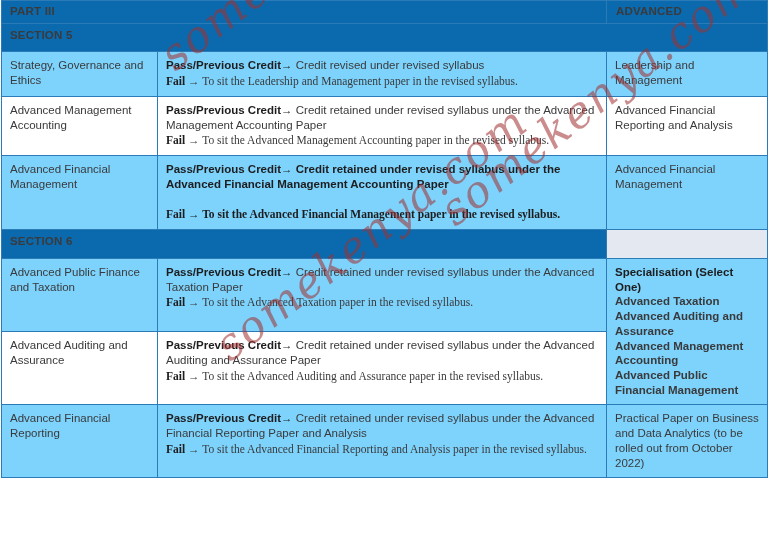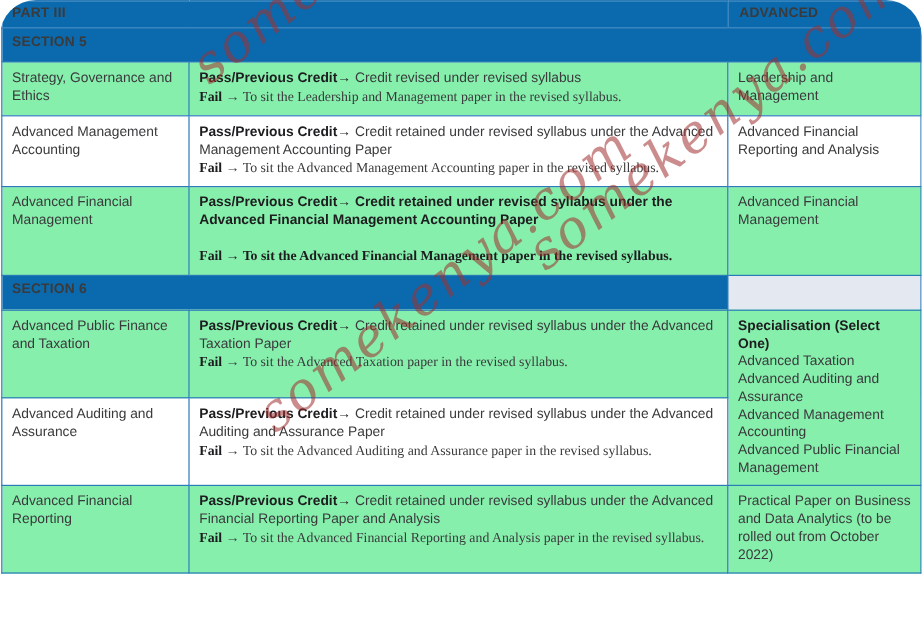--- a/index.html
+++ b/index.html
@@ -13,21 +13,20 @@
     overflow: hidden;
     font-family: "Liberation Sans", sans-serif;
     position: relative;
   }
 
   #sheet {
     position: relative;
     width: 768px;
     height: 535px;
     overflow: hidden;
-    border-radius: 30px;
   }
 
   table.syllabus {
     border-collapse: collapse;
     table-layout: fixed;
     width: 766px;
     margin: 0 1px;
     position: relative;
     z-index: 1;
   }
@@ -62,39 +61,39 @@
   }
   td.banner-blank-light {
     background: #e4e8f0;
     border: 1px solid #2b7bb9;
   }
 
   tr.part-row td.banner { padding-top: 3px; padding-bottom: 4px; }
   tr.section-row td.banner { padding-top: 4px; padding-bottom: 9px; }
 
   
-  td.shade { background: #86efac; }
+  td.shade { background: #7dd3fc; }
   td.plain { background: #ffffff; }
 
   td.c-left   { font-size: 11.5px; line-height: 1.32; }
   td.c-mid    { font-size: 11.5px; line-height: 1.30; }
   td.c-right  { font-size: 11.5px; line-height: 1.32; }
 
   .lead { font-weight: bold; color: #1d1d1f; }
   .arrow { font-weight: normal; }
   td.c-mid p { margin: 0; }
   td.c-mid p + p { margin-top: 1px; font-family: Liberation Serif, serif; }
 
   
   td.c-mid.all-bold,
   td.c-mid.all-bold .lead { font-weight: bold; color: #1d1d1f; }
   td.c-mid.all-bold p + p { margin-top: 16px; }
 
   .spec-title { font-weight: bold; color: #1d1d1f; }
-  .spec-list { margin: 0; }
+  .spec-list { margin: 0; font-weight: bold; }
 
   
   .watermark {
     position: absolute;
     inset: 0;
     z-index: 5;
     pointer-events: none;
   }
   .wm-text {
     position: absolute;

